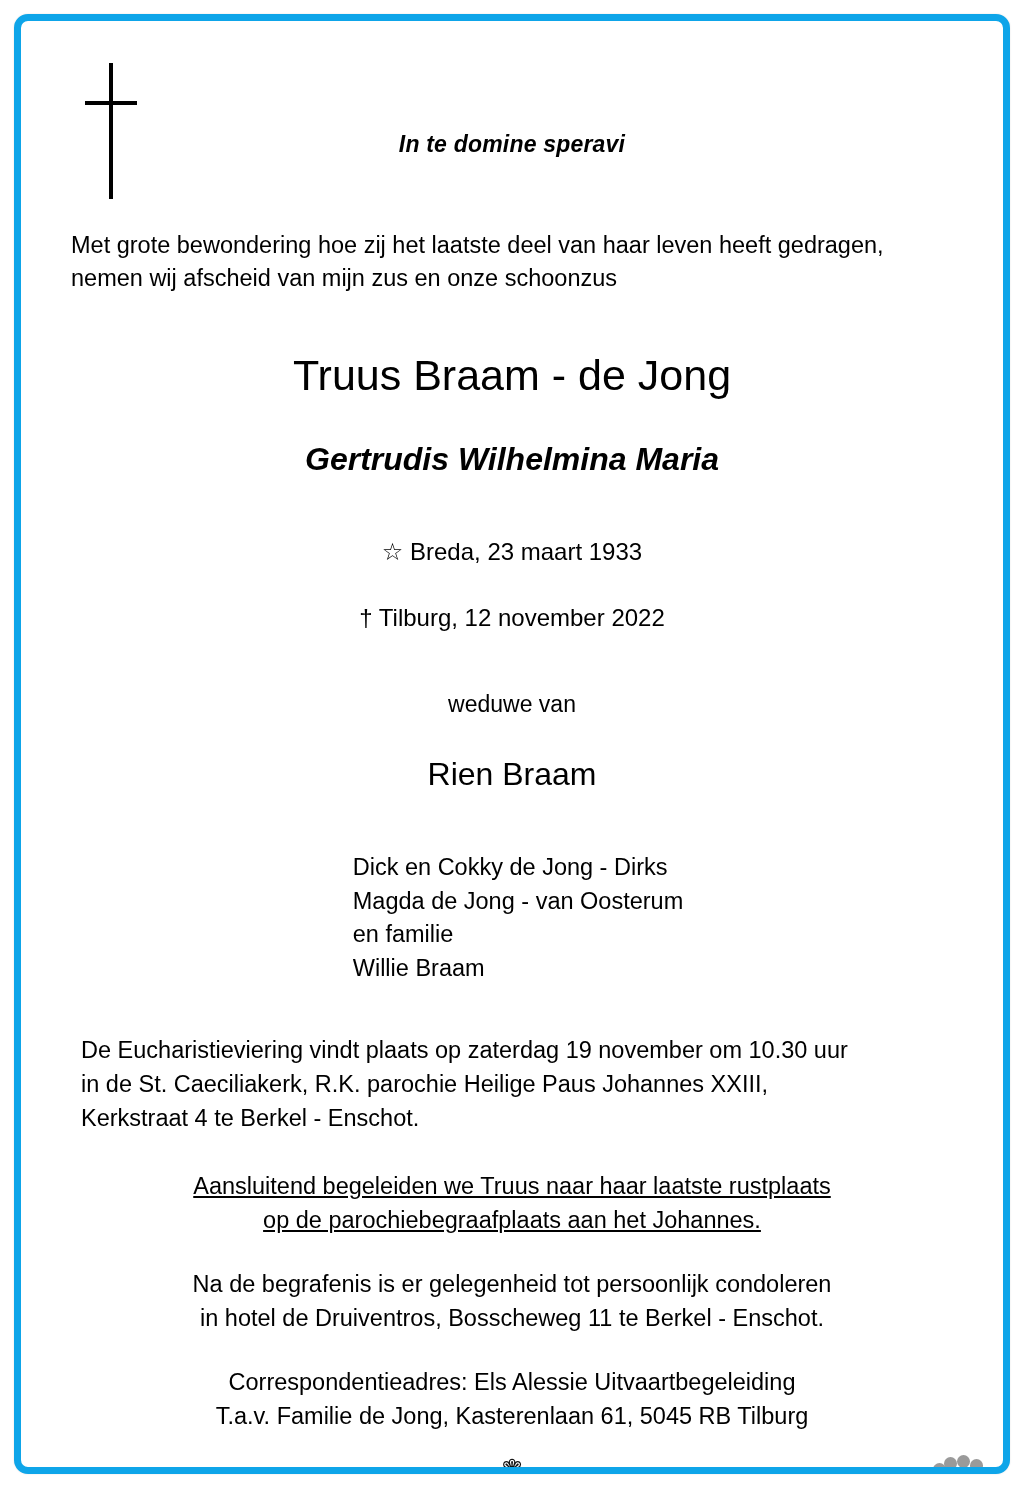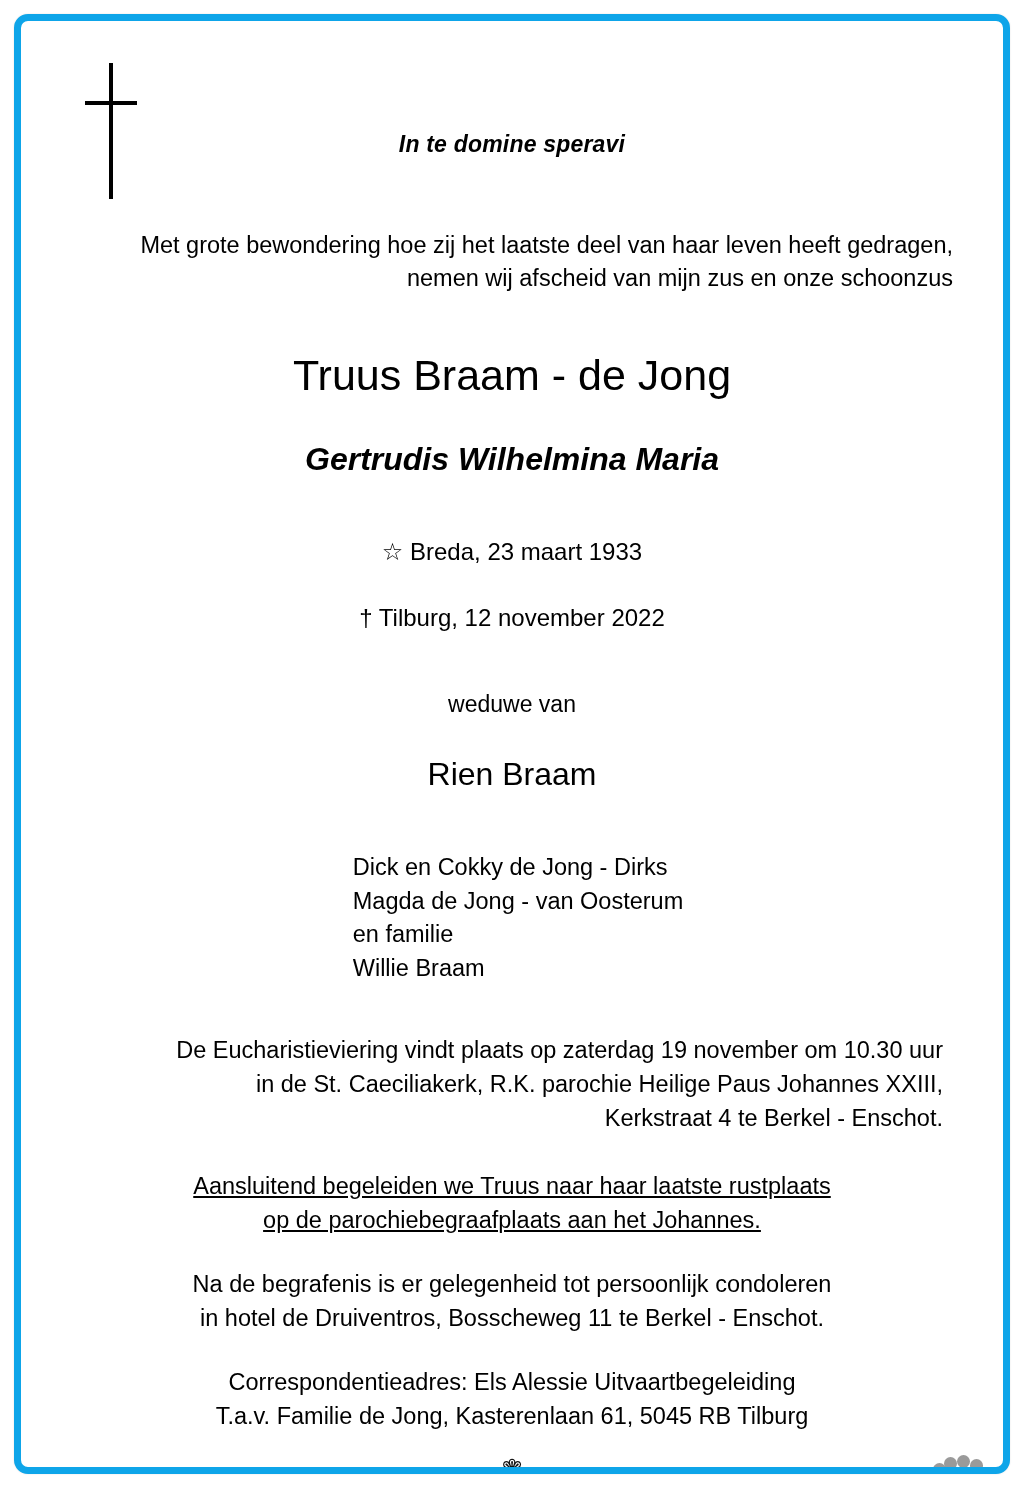--- a/index.html
+++ b/index.html
@@ -59,21 +59,21 @@
     font-style: italic;
     font-size: 23px;
     font-weight: bold;
     letter-spacing: 0.2px;
   }
   .intro {
     position: absolute;
     left: 50px;
     right: 50px;
     top: 208px;
-    text-align: right;
+    text-align: left;
     font-size: 23.5px;
     line-height: 33px;
   }
   .name-main {
     position: absolute;
     left: 0;
     right: 0;
     top: 330px;
     text-align: center;
     font-size: 43px;
@@ -132,21 +132,21 @@
   }
   .relatives .rel-inner {
     display: inline-block;
     text-align: left;
   }
   .service {
     position: absolute;
     left: 60px;
     right: 60px;
     top: 1012px;
-    text-align: right;
+    text-align: left;
     font-size: 23.5px;
     line-height: 34px;
   }
   .burial {
     position: absolute;
     left: 60px;
     right: 60px;
     top: 1148px;
     text-align: center;
     font-size: 23.5px;

